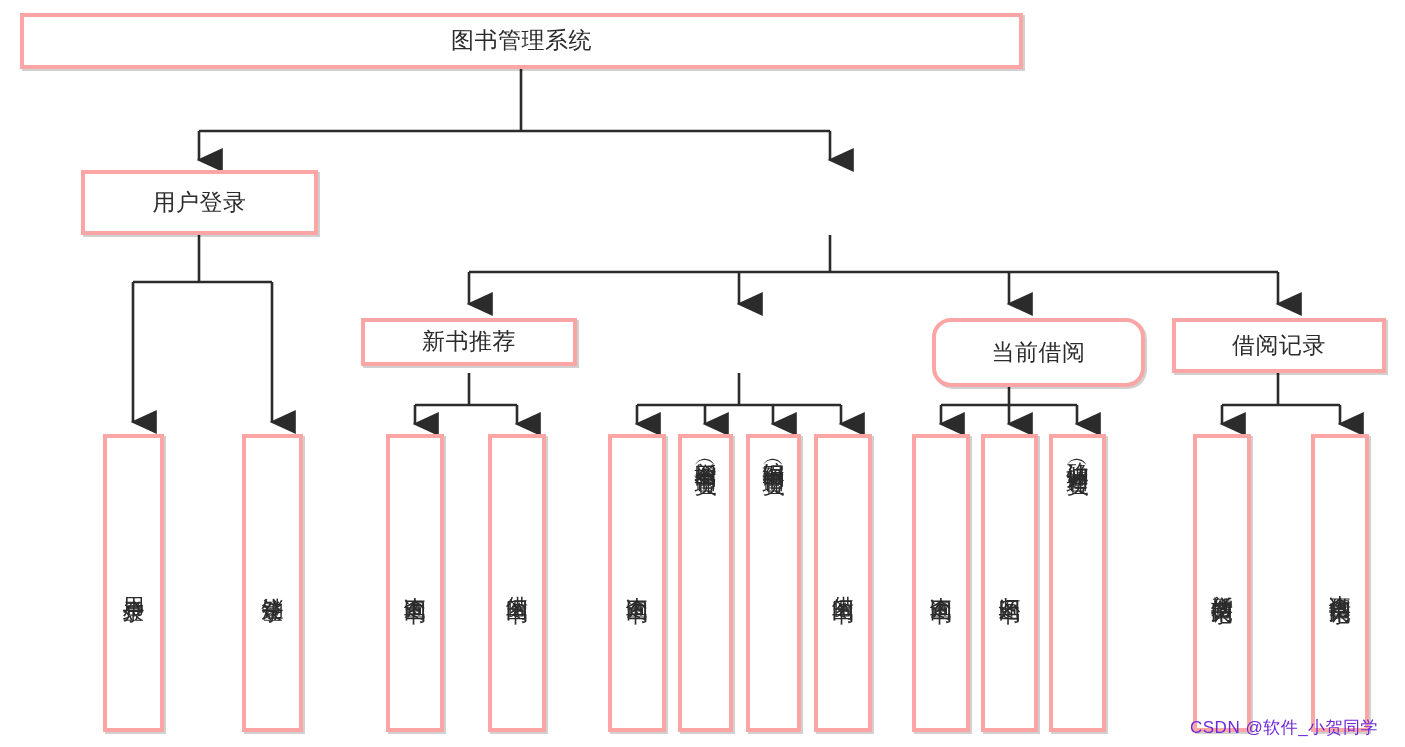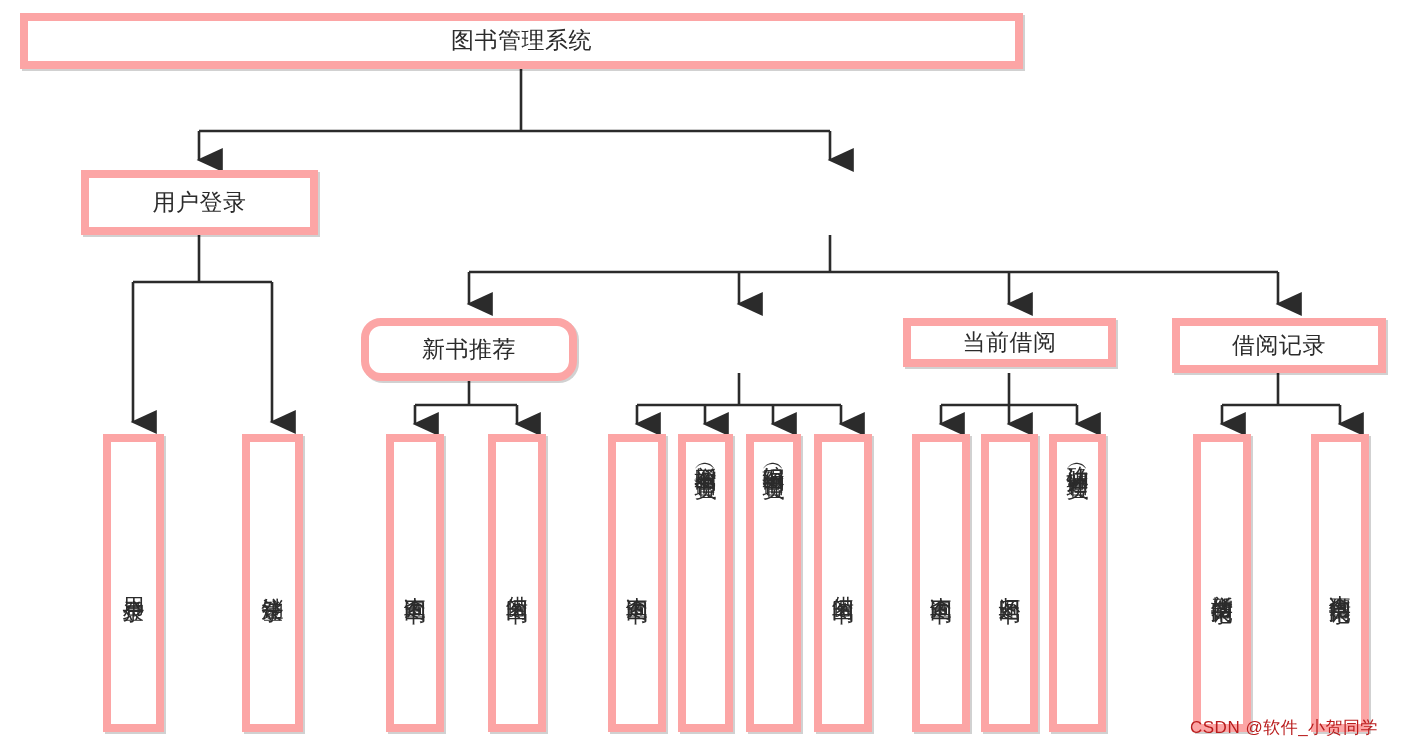--- a/index.html
+++ b/index.html
@@ -22,21 +22,21 @@
     left: 0;
     top: 0;
     width: 1405px;
     height: 747px;
     pointer-events: none;
   }
   .node {
     position: absolute;
     box-sizing: border-box;
     background: #ffffff;
-    border: 8px solid #fca5a5;
+    border: 4px solid #fca5a5;
     box-shadow: 2px 2px 0 0 rgba(0,0,0,0.18);
     display: flex;
     align-items: center;
     justify-content: center;
     color: #2b2b2b;
   }
   .node .label {
     text-align: center;
     line-height: 1.18;
     letter-spacing: 0.5px;
@@ -56,21 +56,21 @@
     font-size: 22px;
     letter-spacing: 2px;
     line-height: 1.0;
   }
   .node.vertical.centered {
     align-items: center;
     padding-top: 0;
   }
   .watermark {
     position: absolute;
-    color: #b91c1c;
+    color: #6d28d9;
     font-size: 17px;
     letter-spacing: 0.5px;
     white-space: nowrap;
     user-select: none;
   }
 </style>
 </head>
 <body>
 
 <div id="canvas">
@@ -126,24 +126,24 @@
   </svg>
 
   <div class="node horizontal" style="left:20px; top:13px; width:1003px; height:56px;">
     <span class="label">图书管理系统</span>
   </div>
 
   <div class="node horizontal" style="left:81px; top:170px; width:237px; height:65px;">
     <span class="label">用户登录</span>
   </div>
 
-  <div class="node horizontal" style="left:361px; top:318px; width:216px; height:63px;border-radius:20px;">
+  <div class="node horizontal" style="left:361px; top:318px; width:216px; height:48px;">
     <span class="label">新书推荐</span>
   </div>
-  <div class="node horizontal" style="left:903px; top:318px; width:213px; height:49px;">
+  <div class="node horizontal" style="left:932px; top:318px; width:213px; height:69px;border-radius:19px;">
     <span class="label">当前借阅</span>
   </div>
   <div class="node horizontal" style="left:1172px; top:318px; width:214px; height:55px;">
     <span class="label">借阅记录</span>
   </div>
 
   <div class="node vertical centered" style="left:103px; top:434px; width:61px; height:298px;">
     <span class="label">用户登录</span>
   </div>
   <div class="node vertical centered" style="left:242px; top:434px; width:61px; height:298px;">

